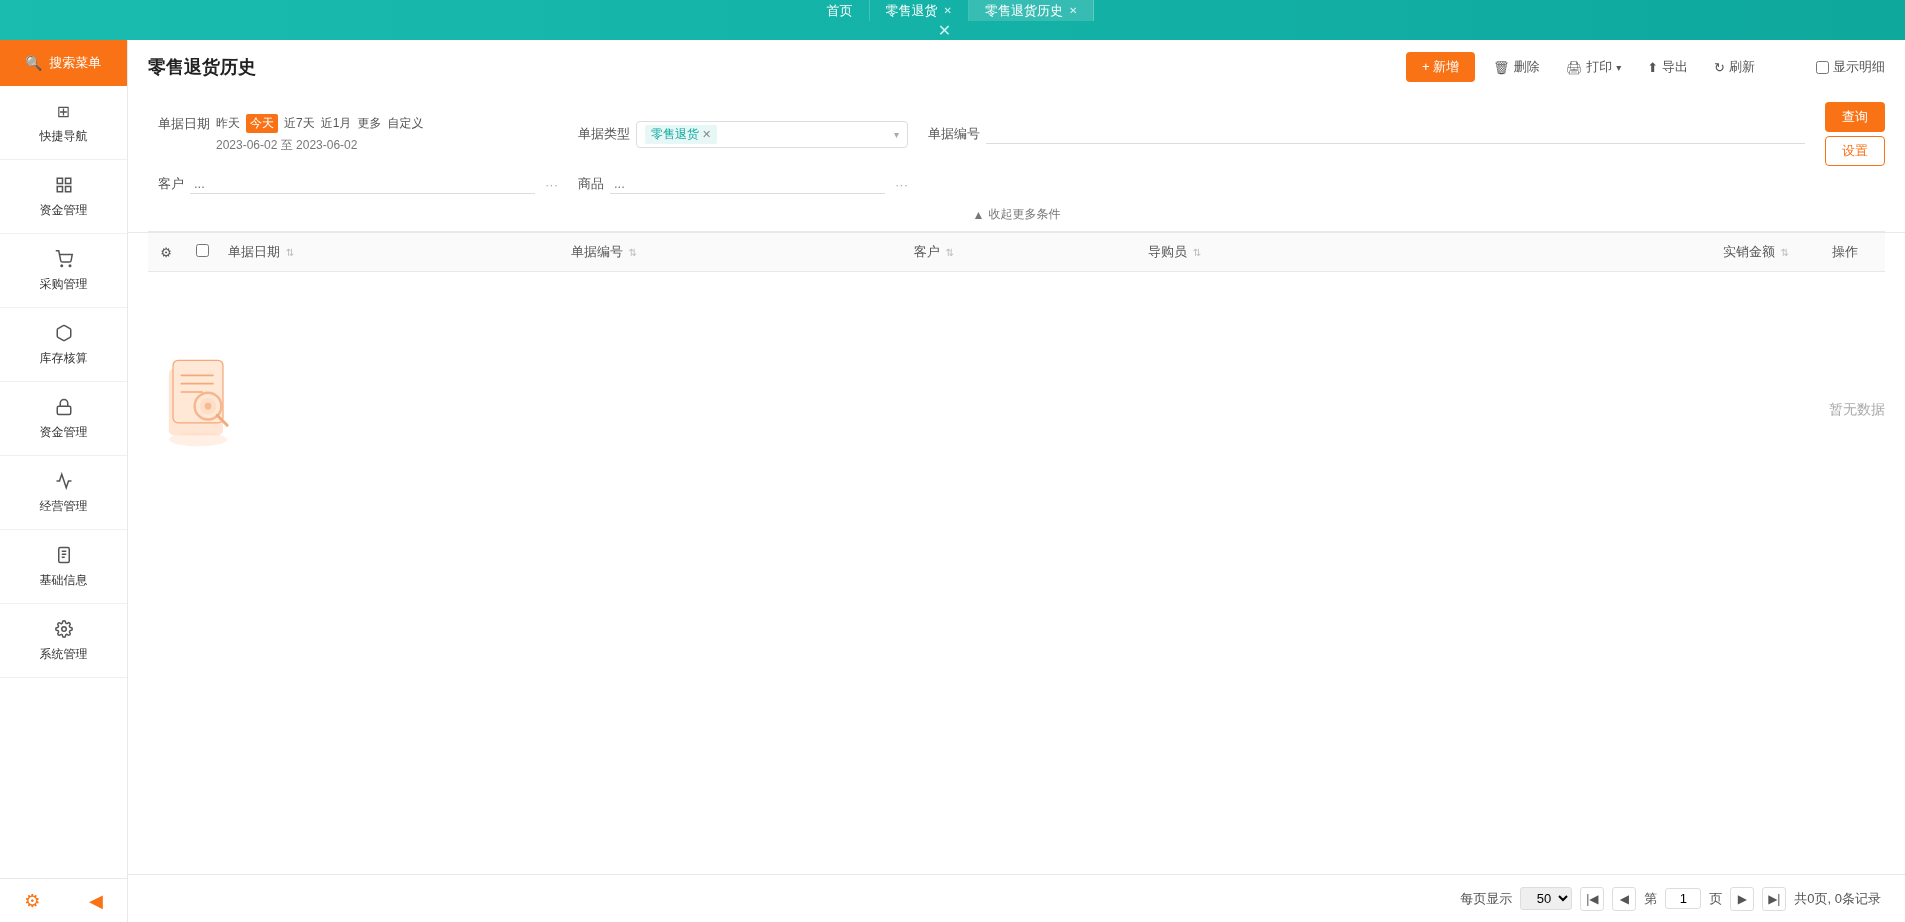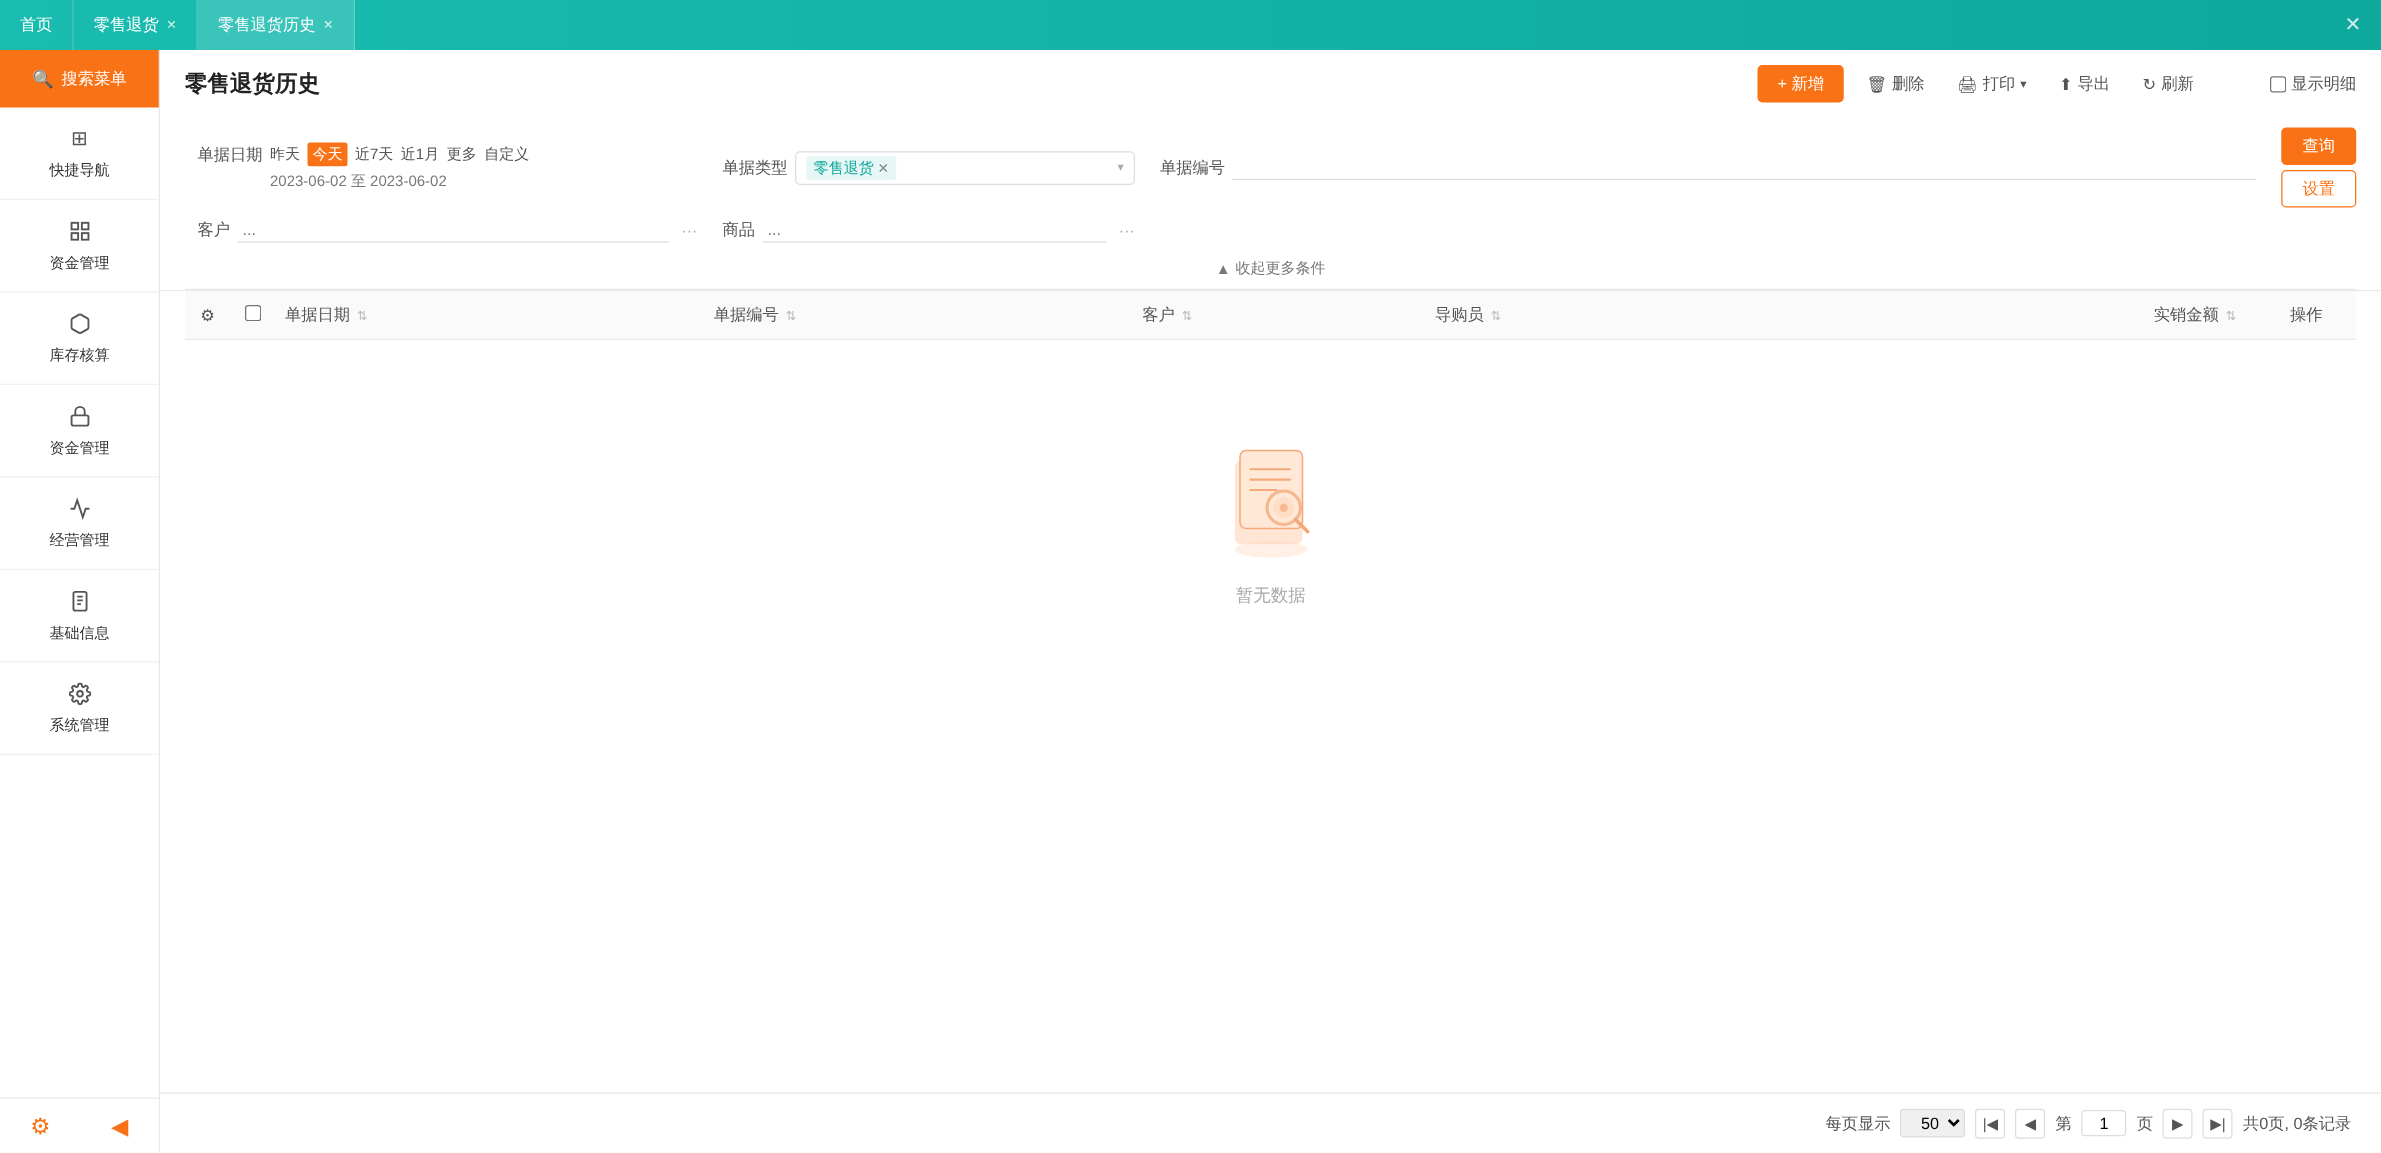--- a/index.html
+++ b/index.html
@@ -5,20 +5,21 @@
     * { box-sizing: border-box; margin: 0; padding: 0; font-family: "Microsoft YaHei", "PingFang SC", sans-serif; }
     body { display: flex; flex-direction: column; height: 922px; overflow: hidden; background: #f5f5f5; }
 
     
     .top-bar {
       height: 40px;
       background: linear-gradient(90deg, #1abcb0, #0ea89d);
       display: flex;
       align-items: center;
       flex-shrink: 0;
+      flex-direction: column;
     }
     .top-bar-tabs {
       display: flex;
       align-items: center;
       flex: 1;
       height: 100%;
     }
     .top-tab {
       height: 100%;
       padding: 0 16px;
@@ -296,21 +297,21 @@
     }
     thead th .sort-icon { color: #bbb; font-size: 10px; margin-left: 2px; }
     .th-checkbox { width: 36px; text-align: center; }
     .th-settings { width: 36px; text-align: center; }
     .th-actions { width: 80px; text-align: center; }
     .th-amount { text-align: right; padding-right: 16px; }
 
     
     .empty-state {
       display: flex;
-      flex-direction: column;
+      flex-direction: row;
       align-items: center;
       justify-content: space-between;
       padding: 80px 0;
     }
     .empty-icon {
       width: 100px;
       height: 100px;
       margin-bottom: 16px;
     }
     .empty-text {
@@ -396,20 +397,30 @@
     <div class="sidebar-item">
       <span class="icon">
         <svg width="18" height="18" viewBox="0 0 24 24" fill="none" stroke="#555" stroke-width="2">
             <rect x="3" y="3" width="7" height="7"></rect>
             <rect x="14" y="3" width="7" height="7"></rect>
             <rect x="3" y="14" width="7" height="7"></rect>
             <rect x="14" y="14" width="7" height="7"></rect>
           </svg>
       </span>
       <span>资金管理</span>
+    </div>
+    <div class="sidebar-item">
+      <span class="icon">
+        <svg width="18" height="18" viewBox="0 0 24 24" fill="none" stroke="#555" stroke-width="2">
+            <circle cx="9" cy="21" r="1"></circle>
+            <circle cx="20" cy="21" r="1"></circle>
+            <path d="M1 1h4l2.68 13.39a2 2 0 0 0 2 1.61h9.72a2 2 0 0 0 2-1.61L23 6H6"></path>
+          </svg>
+      </span>
+      <span>采购管理</span>
     </div>
     <div class="sidebar-item">
       <span class="icon">
         <svg width="18" height="18" viewBox="0 0 24 24" fill="none" stroke="#555" stroke-width="2">
             <path d="M21 16V8a2 2 0 0 0-1-1.73l-7-4a2 2 0 0 0-2 0l-7 4A2 2 0 0 0 3 8v8a2 2 0 0 0 1 1.73l7 4a2 2 0 0 0 2 0l7-4A2 2 0 0 0 21 16z"></path>
           </svg>
       </span>
       <span>库存核算</span>
     </div>
     <div class="sidebar-item">

